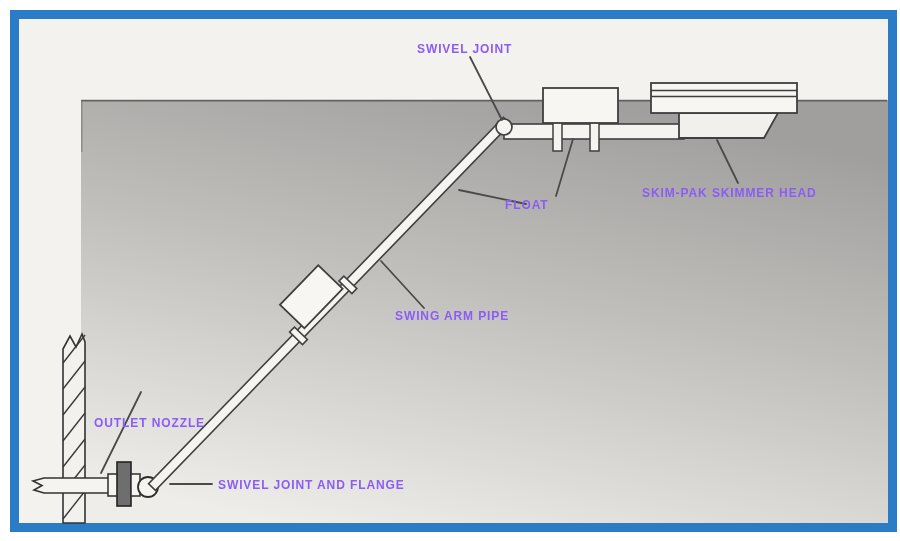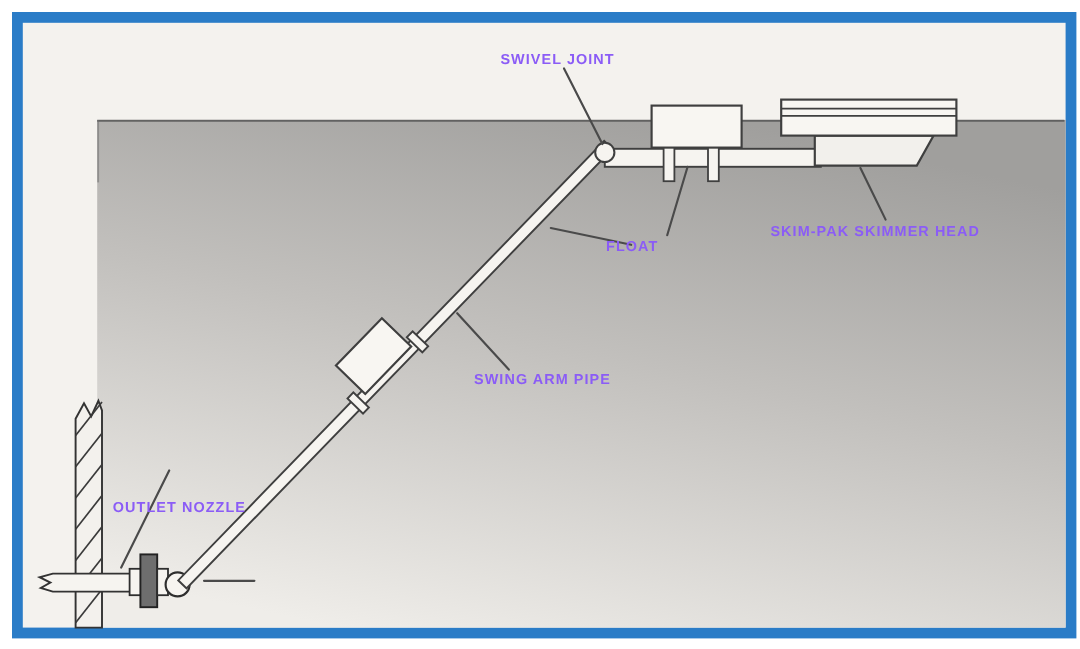--- a/index.html
+++ b/index.html
@@ -103,14 +103,15 @@
   <div class="lbl" style="left:417px;top:42px;">SWIVEL JOINT</div>
 
   <div class="lbl" style="left:505px;top:198px;">FLOAT</div>
 
   <div class="lbl" style="left:642px;top:186px;">SKIM-PAK SKIMMER HEAD</div>
 
   <div class="lbl" style="left:371px;top:309px;margin-left:24px;">SWING ARM PIPE</div>
 
   <div class="lbl" style="left:94px;top:372px;margin-top:44px;">OUTLET NOZZLE</div>
 
+  <div class="lbl" style="left:218px;top:478px;">SWIVEL JOINT AND FLANGE</div>
 
 </div>
 
 </body></html>

